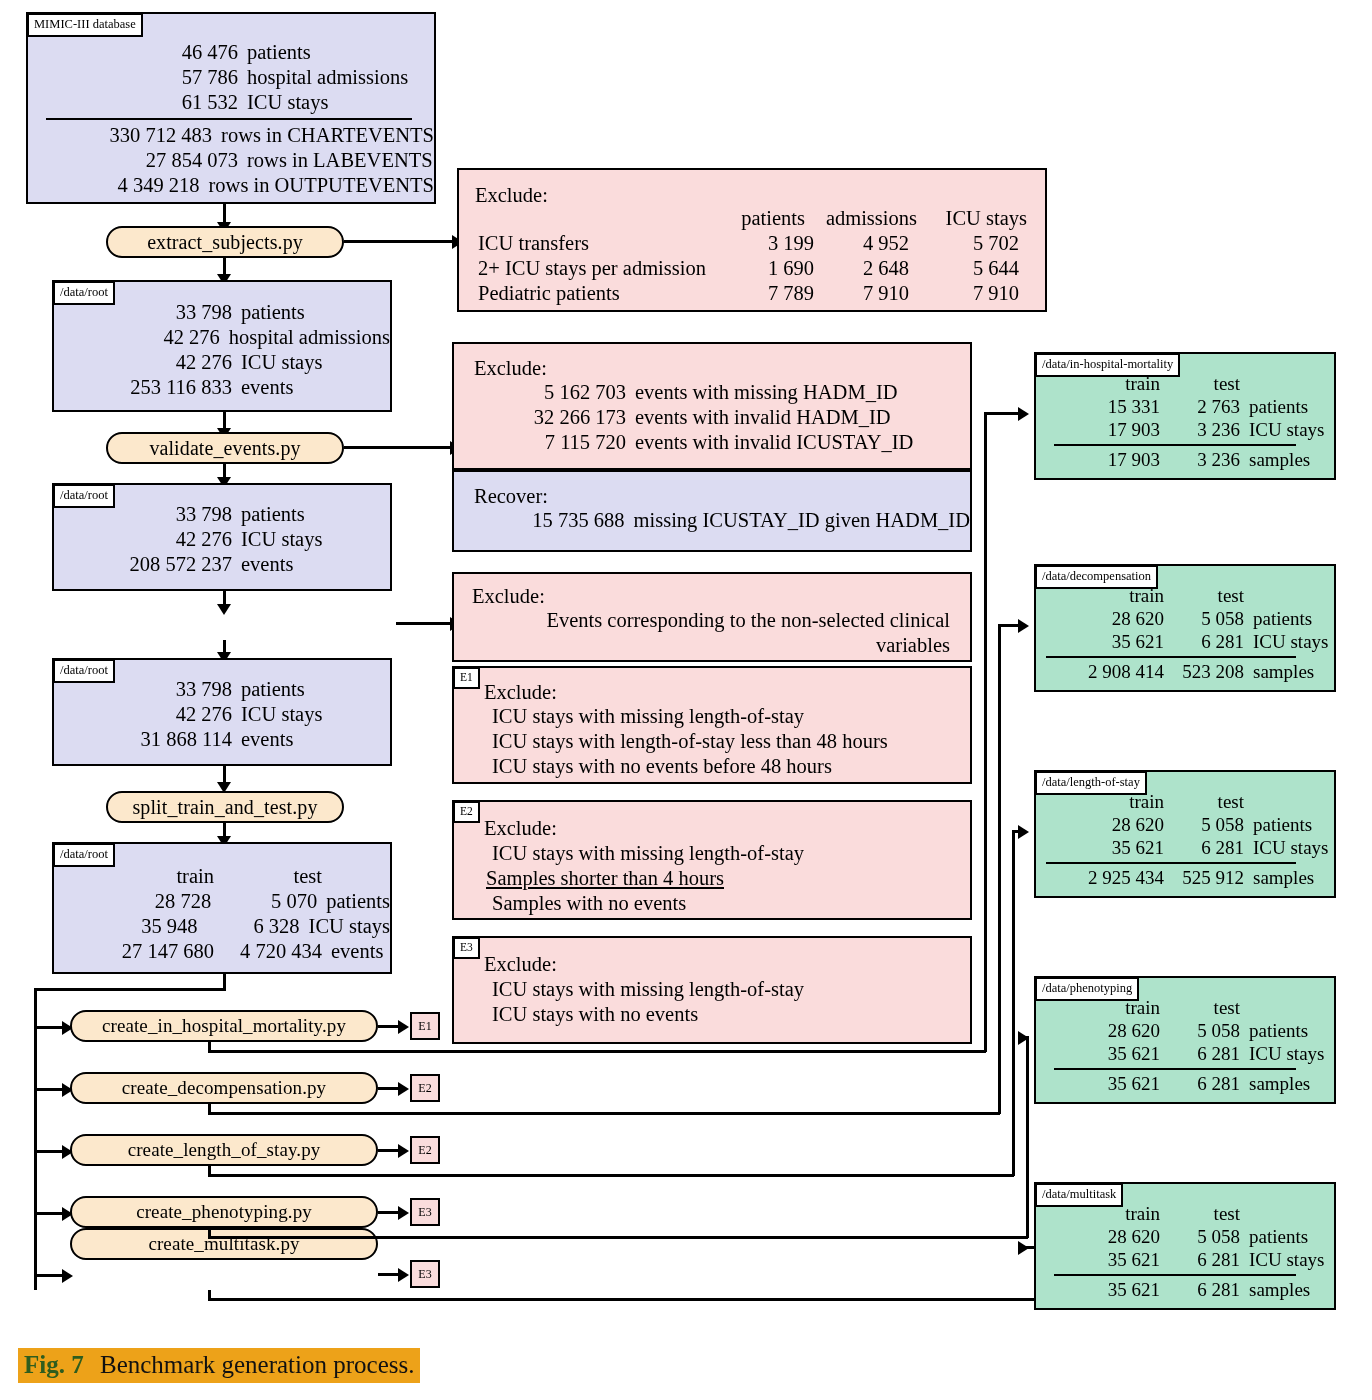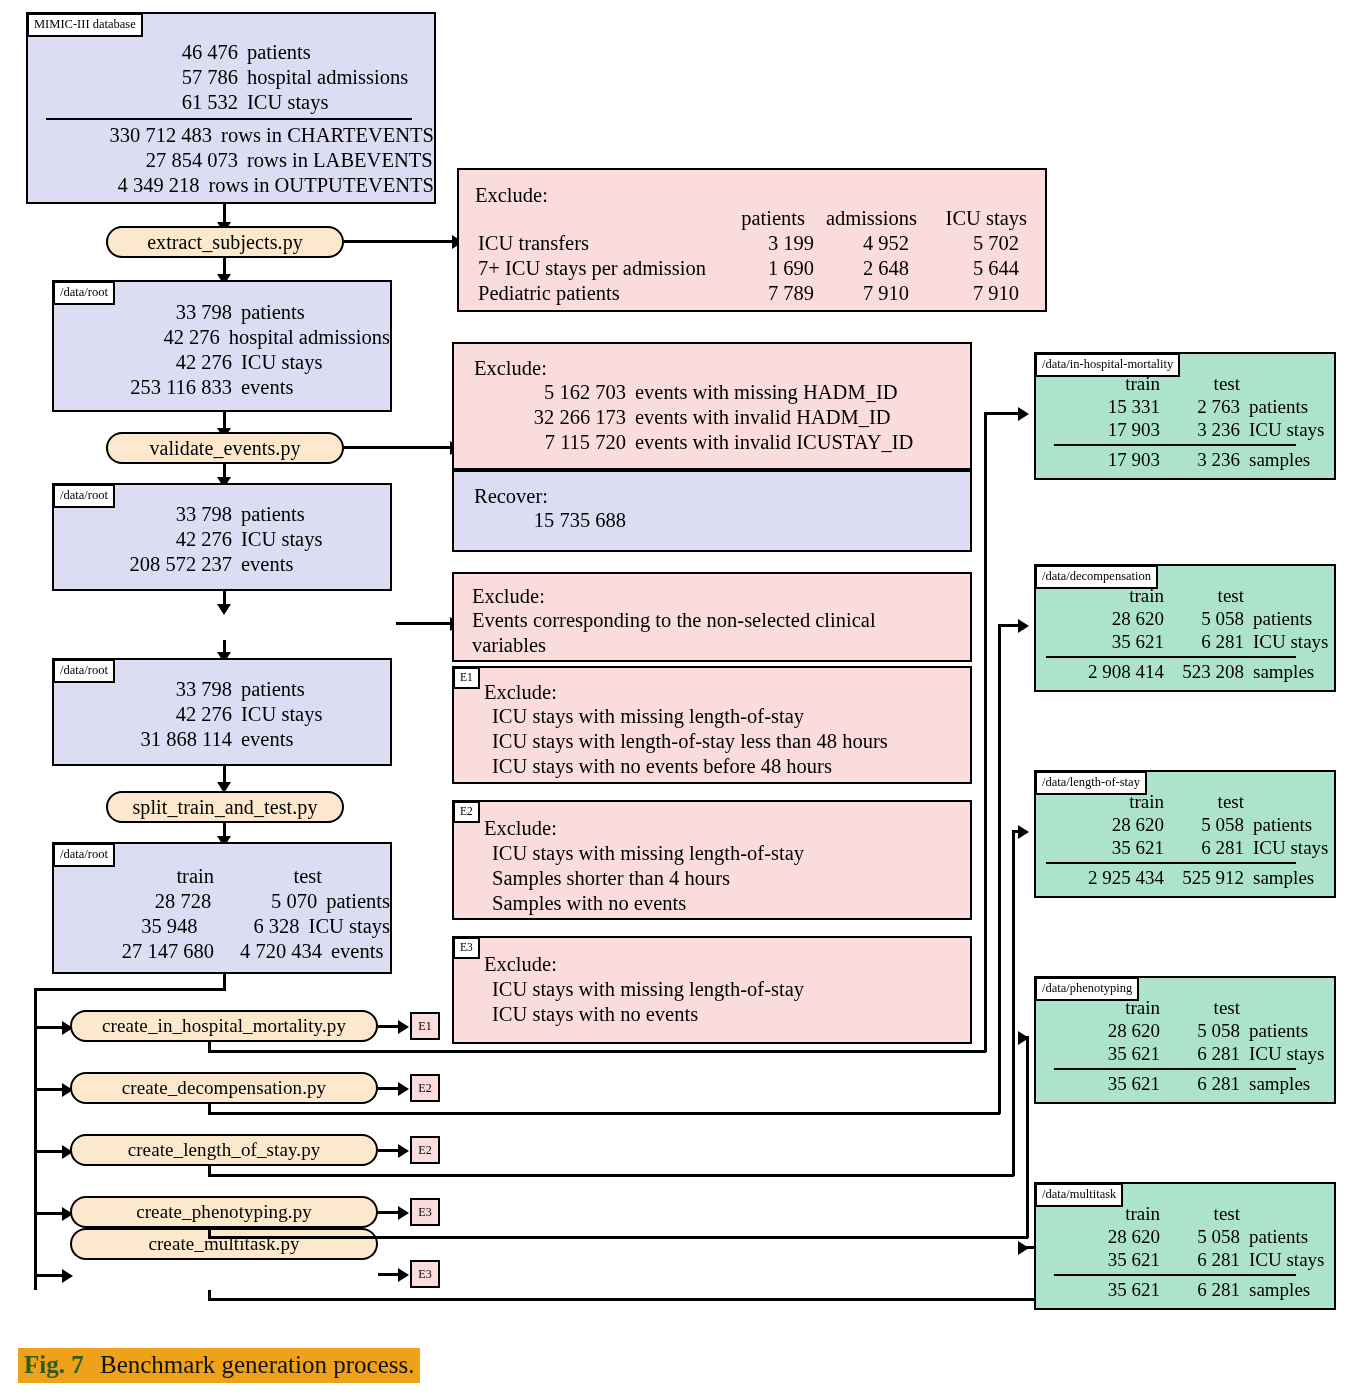--- a/index.html
+++ b/index.html
@@ -28,21 +28,21 @@
 
   
   .stats{position:absolute;left:0;right:0;}
   .srow{display:flex;align-items:baseline;font-size:20.5px;line-height:1.22;}
   .c-num{text-align:right;white-space:pre;}
   .c-lbl{text-align:left;padding-left:9px;white-space:pre;}
   .rule{border-top:2.2px solid #000;}
 
   
   .txt{position:absolute;font-size:20.5px;line-height:1.22;white-space:pre;}
-  .txtw{position:absolute;font-size:20.5px;line-height:1.22;}
+  .txtw{position:absolute;font-size:20.5px;line-height:1.22;text-align:right;}
 
   
   .ln{position:absolute;background:#000;}
   .hl{height:2.6px;}
   .vl{width:2.6px;}
   .arr{position:absolute;width:0;height:0;}
   .arr-d{border-left:7px solid transparent;border-right:7px solid transparent;border-top:11px solid #000;}
   .arr-r{border-top:7px solid transparent;border-bottom:7px solid transparent;border-left:11px solid #000;}
 
   
@@ -105,21 +105,21 @@
         <span class="c-num" style="width:112px;">admissions</span>
         <span class="c-num" style="width:110px;">ICU stays</span>
       </div>
       <div class="srow">
         <span class="c-lbl" style="width:252px;">ICU transfers</span>
         <span class="c-num" style="width:84px;">3 199</span>
         <span class="c-num" style="width:95px;">4 952</span>
         <span class="c-num" style="width:110px;">5 702</span>
       </div>
       <div class="srow">
-        <span class="c-lbl" style="width:252px;">7+ ICU stays per admission</span>
+        <span class="c-lbl" style="width:252px;">2+ ICU stays per admission</span>
         <span class="c-num" style="width:84px;">1 690</span>
         <span class="c-num" style="width:95px;">2 648</span>
         <span class="c-num" style="width:110px;">5 644</span>
       </div>
       <div class="srow">
         <span class="c-lbl" style="width:252px;">Pediatric patients</span>
         <span class="c-num" style="width:84px;">7 789</span>
         <span class="c-num" style="width:95px;">7 910</span>
         <span class="c-num" style="width:110px;">7 910</span>
       </div>
@@ -176,20 +176,21 @@
         <span class="c-lbl">events with invalid ICUSTAY_ID</span>
       </div>
     </div>
   </div>
 
   <div class="box lav" style="left:452px;top:470px;width:520px;height:82px;">
     <div class="txt" style="left:20px;top:12px;">Recover:</div>
     <div class="stats" style="top:36px;">
       <div class="srow" style="padding-left:10px;">
         <span class="c-num" style="width:162px;">15 735 688</span>
+        <span class="c-lbl">missing ICUSTAY_ID given HADM_ID</span>
       </div>
     </div>
   </div>
 
   <div class="ln vl" style="left:223px;top:464px;height:16px;"></div>
   <div class="arr arr-d" style="left:217px;top:477px;"></div>
 
   <div class="box lav" style="left:52px;top:483px;width:340px;height:108px;">
     <div class="tag">/data/root</div>
     <div class="stats" style="top:17px;">
@@ -224,21 +225,21 @@
     <div class="txt" style="left:30px;top:12px;">Exclude:</div>
     <div class="txt" style="left:38px;top:36px;">ICU stays with missing length-of-stay</div>
     <div class="txt" style="left:38px;top:61px;">ICU stays with length-of-stay less than 48 hours</div>
     <div class="txt" style="left:38px;top:86px;">ICU stays with no events before 48 hours</div>
   </div>
 
   <div class="box pink" style="left:452px;top:800px;width:520px;height:120px;">
     <div class="etag">E2</div>
     <div class="txt" style="left:30px;top:14px;">Exclude:</div>
     <div class="txt" style="left:38px;top:39px;">ICU stays with missing length-of-stay</div>
-    <div class="txt" style="left:38px;top:64px;">Samples shorter than 4 hours</div>
+    <div class="txt" style="left:32px;top:64px;text-decoration:underline;">Samples shorter than 4 hours</div>
     <div class="txt" style="left:38px;top:89px;">Samples with no events</div>
   </div>
 
   <div class="box pink" style="left:452px;top:936px;width:520px;height:108px;">
     <div class="etag">E3</div>
     <div class="txt" style="left:30px;top:14px;">Exclude:</div>
     <div class="txt" style="left:38px;top:39px;">ICU stays with missing length-of-stay</div>
     <div class="txt" style="left:38px;top:64px;">ICU stays with no events</div>
   </div>
 

